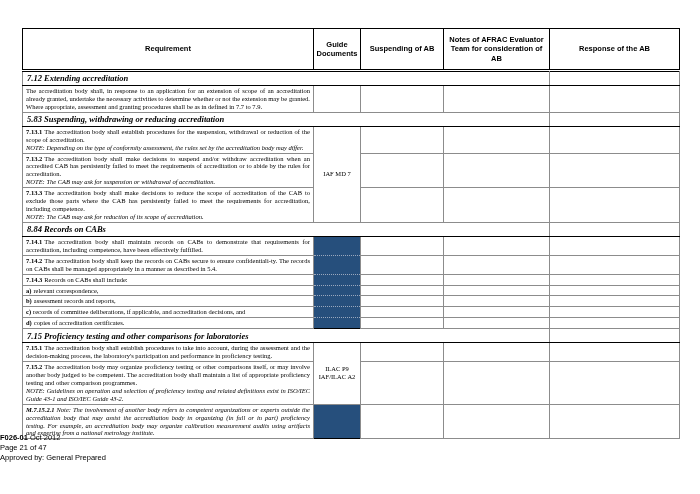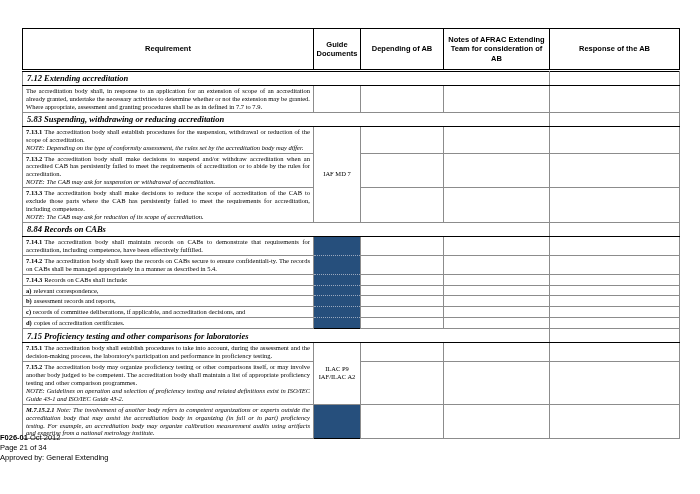--- a/index.html
+++ b/index.html
@@ -46,22 +46,22 @@
         <col style="width:291px">
         <col style="width:47px">
         <col style="width:83px">
         <col style="width:106px">
         <col style="width:130px">
       </colgroup>
     <tbody>
         <tr>
       <th>Requirement</th>
       <th>Guide Documents</th>
-      <th>Depending of AB</th>
-      <th>Notes of AFRAC  Extending Team for consideration of AB</th>
+      <th>Suspending of AB</th>
+      <th>Notes of AFRAC  Evaluator Team for consideration of AB</th>
       <th>Response of the AB</th>
     </tr>
   </tbody>
     </table>
 
   <table class="body-tbl">
     <colgroup>
         <col style="width:291px">
         <col style="width:47px">
         <col style="width:83px">
@@ -218,17 +218,17 @@
       <td></td>
       <td></td>
       <td></td>
     </tr>
 
     </tbody>
   </table>
 
   <div class="footer">
     <div><span class="b">F026-01</span><span> Oct 2012</span></div>
-    <div>Page 21 of 34</div>
-    <div>Approved by: General Extending</div>
+    <div>Page 21 of 47</div>
+    <div>Approved by: General Prepared</div>
   </div>
 
 </div>
 
 </body></html>

